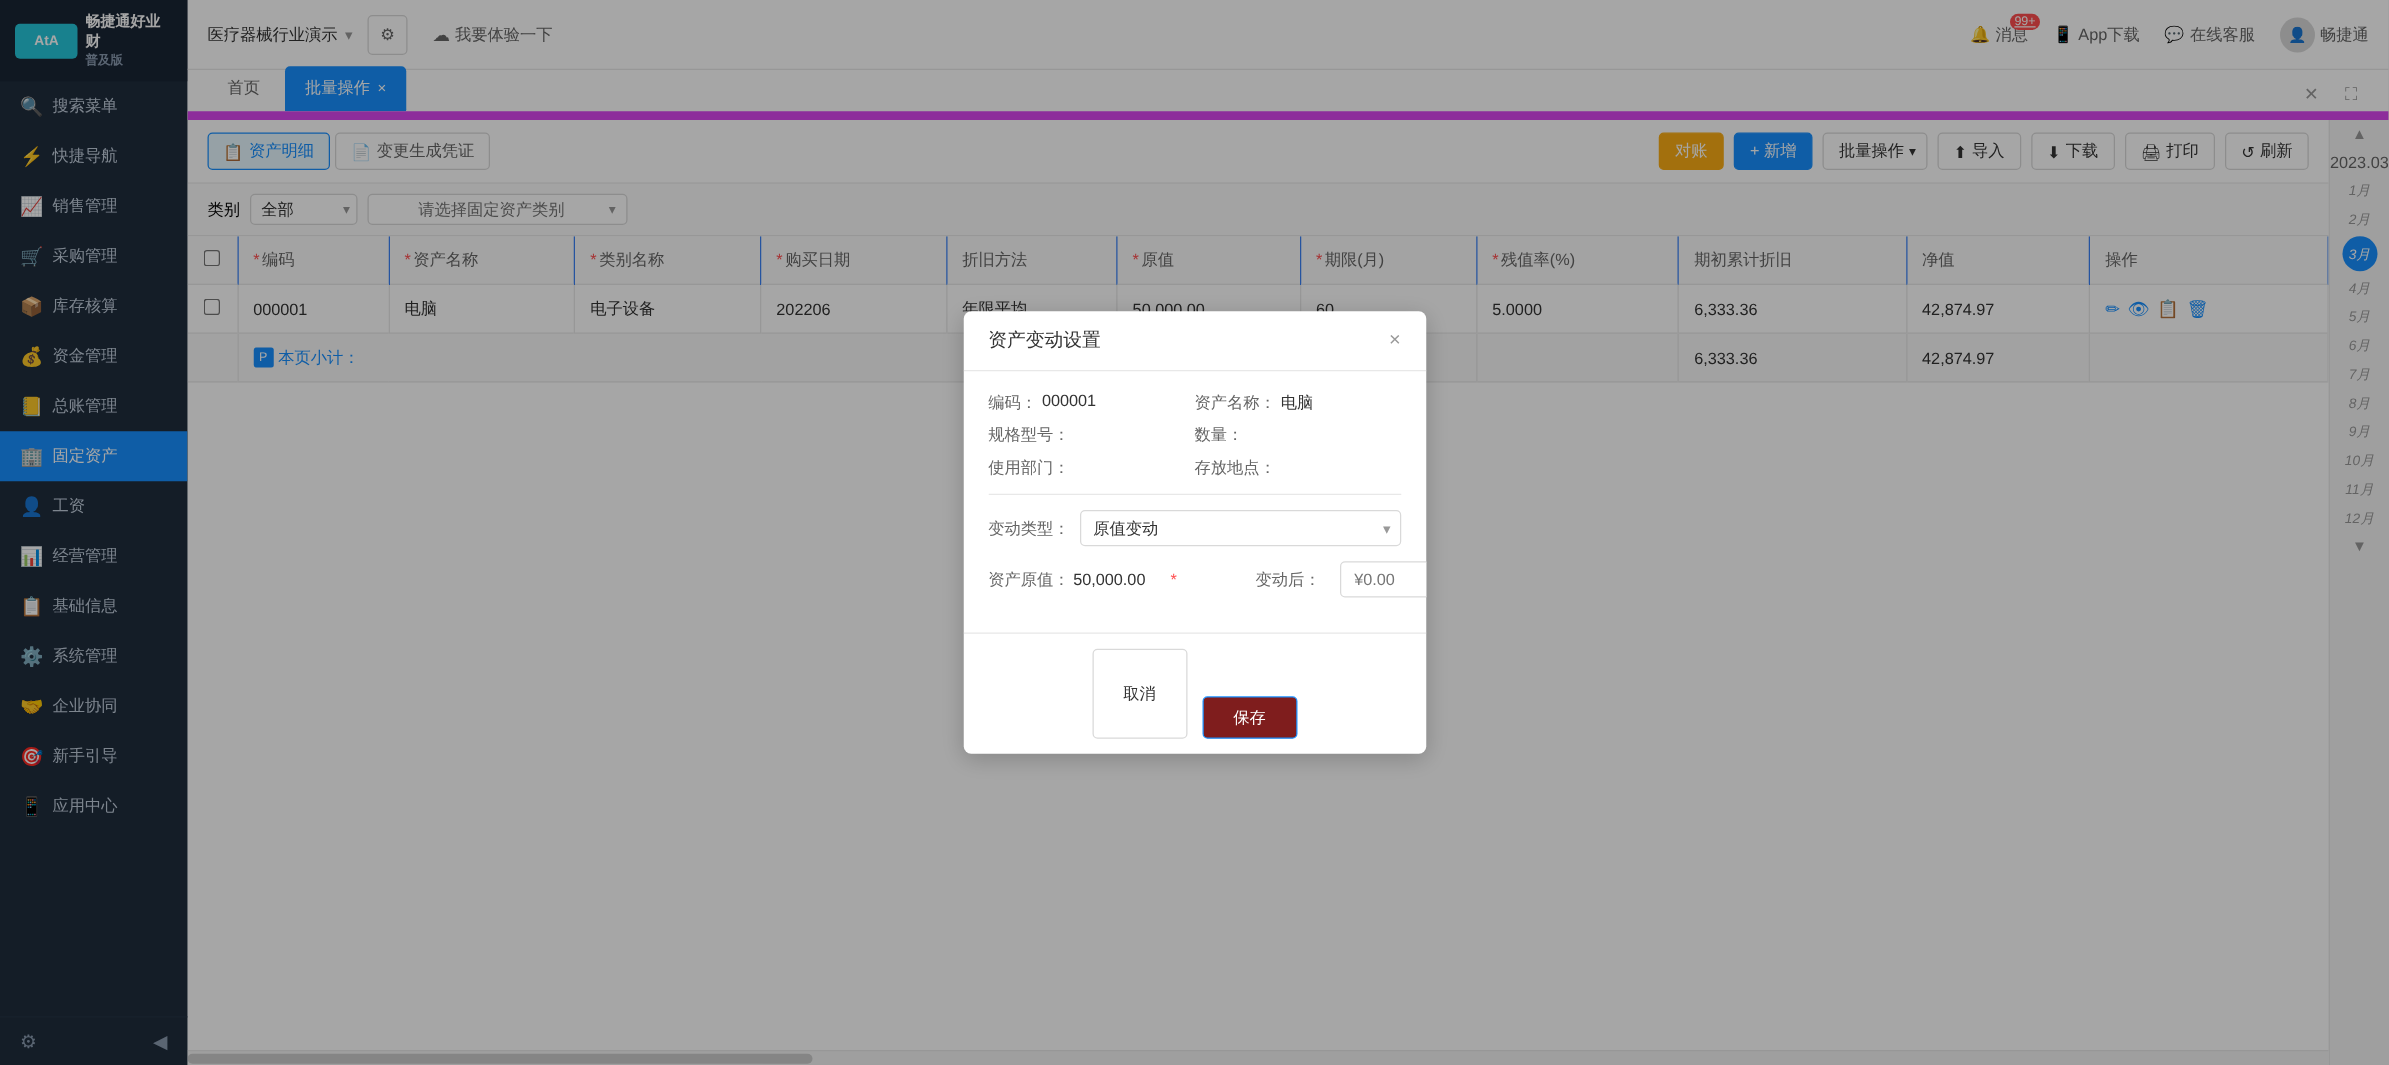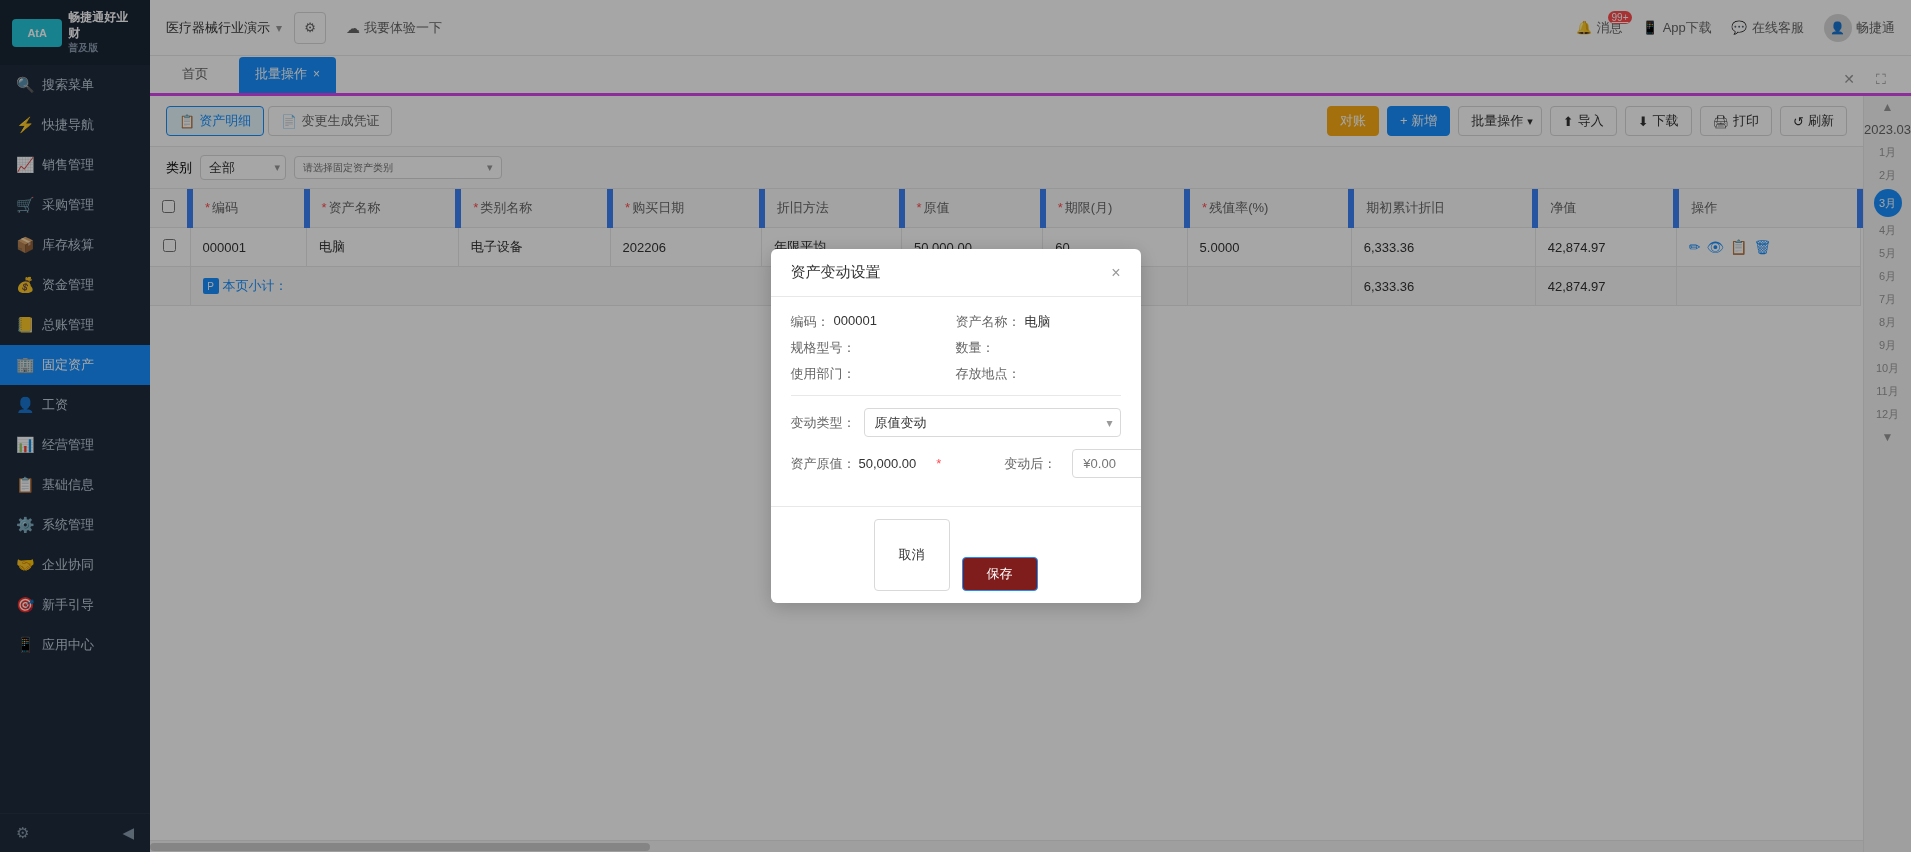--- a/index.html
+++ b/index.html
@@ -120,25 +120,25 @@
       width: 28px; height: 28px; border-radius: 50%;
       background: #d9d9d9;
       display: flex; align-items: center; justify-content: center;
       color: #666; font-size: 12px;
     }
 
     
     .tabs-bar {
       height: 40px;
       background: #fff;
-      border-bottom: 3px solid #d946ef;
+      border-bottom: 7px solid #d946ef;
       display: flex;
       align-items: flex-end;
       padding: 0 16px;
-      gap: 15px;
+      gap: 4px;
     }
     .tab-item {
       height: 36px;
       padding: 0 16px;
       display: flex;
       align-items: center;
       gap: 6px;
       cursor: pointer;
       color: #666;
       border-bottom: 2px solid transparent;
@@ -253,43 +253,43 @@
     .filter-select-wrap .chevron-down {
       position: absolute; right: 6px; color: #999; font-size: 11px; pointer-events: none;
     }
     .filter-input-wrap {
       display: flex; align-items: center;
       border: 1px solid #d9d9d9; border-radius: 4px;
       background: #fff; padding: 4px 8px; gap: 4px;
       min-width: 200px;
     }
     .filter-input {
-      border: none; outline: none; font-size: 10px; color: #701a75;
-      background: transparent; width: 180px;
+      border: none; outline: none; font-size: 13px; color: #701a75;
+      background: transparent; width: 180px; text-align: center;
     }
 
     
     .table-wrap {
       flex: 1; overflow: auto;
     }
     table {
       width: 100%; border-collapse: collapse;
     }
     thead tr {
       background: #fafafa;
       border-bottom: 1px solid #e8e8e8;
     }
     thead th {
       padding: 10px 12px;
       text-align: left;
       color: #666;
       font-weight: normal;
       font-size: 13px;
       white-space: nowrap;
-      border-right: 6px solid #3b82f6;
+      border-right: 1px solid #3b82f6;
     }
     thead th .required { color: #ff4d4f; margin-right: 2px; }
     tbody tr {
       border-bottom: 1px solid #e8e8e8;
     }
     tbody td {
       padding: 10px 12px;
       color: #333;
       font-size: 13px;
       white-space: nowrap;
@@ -355,21 +355,21 @@
       padding: 4px 0;
       writing-mode: horizontal-tb;
       text-align: center;
     }
     .rt-month {
       font-size: 11px; color: #999;
       padding: 4px 0;
       text-align: center;
       cursor: pointer;
       width: 100%;
-      display: flex; align-items: center; justify-content: center;
+      display: flex; align-items: center; justify-content: center; font-style: italic;
     }
     .rt-month.active {
       background: #1890ff;
       color: #fff;
       border-radius: 50%;
       width: 28px; height: 28px;
       margin: 2px auto;
     }
     .rt-scroll-btn {
       font-size: 12px; color: #999; cursor: pointer; padding: 4px;

